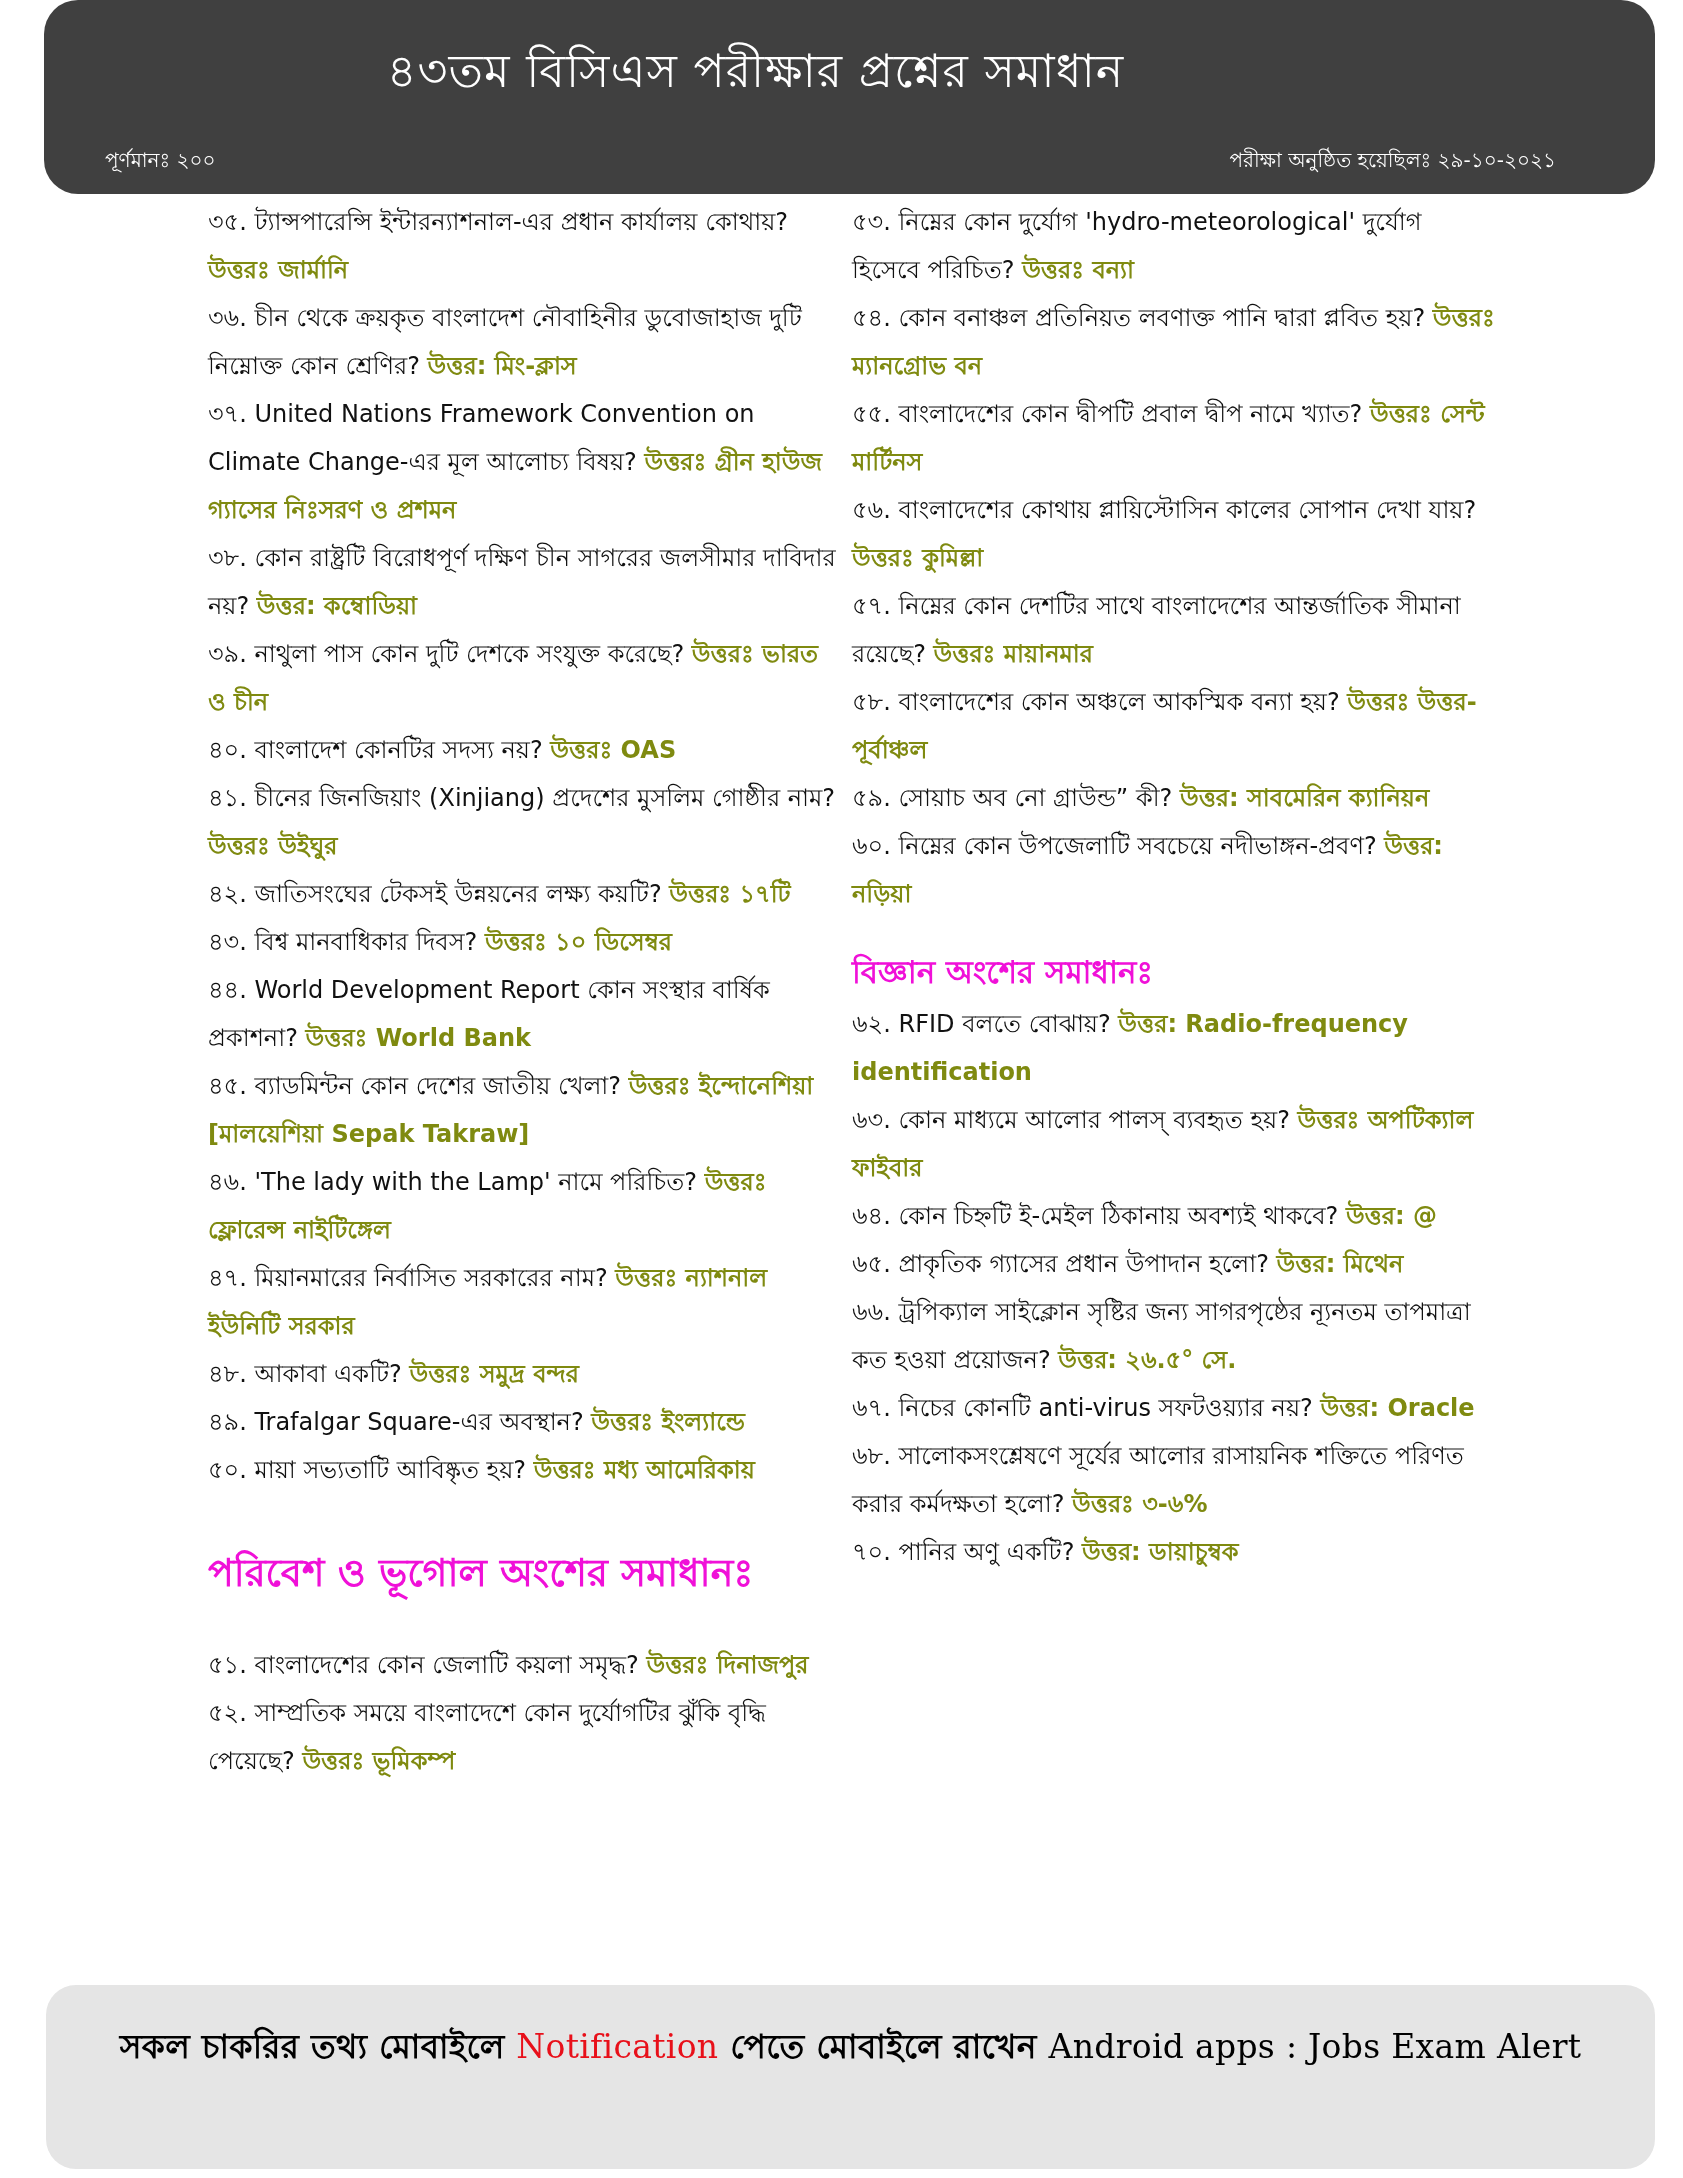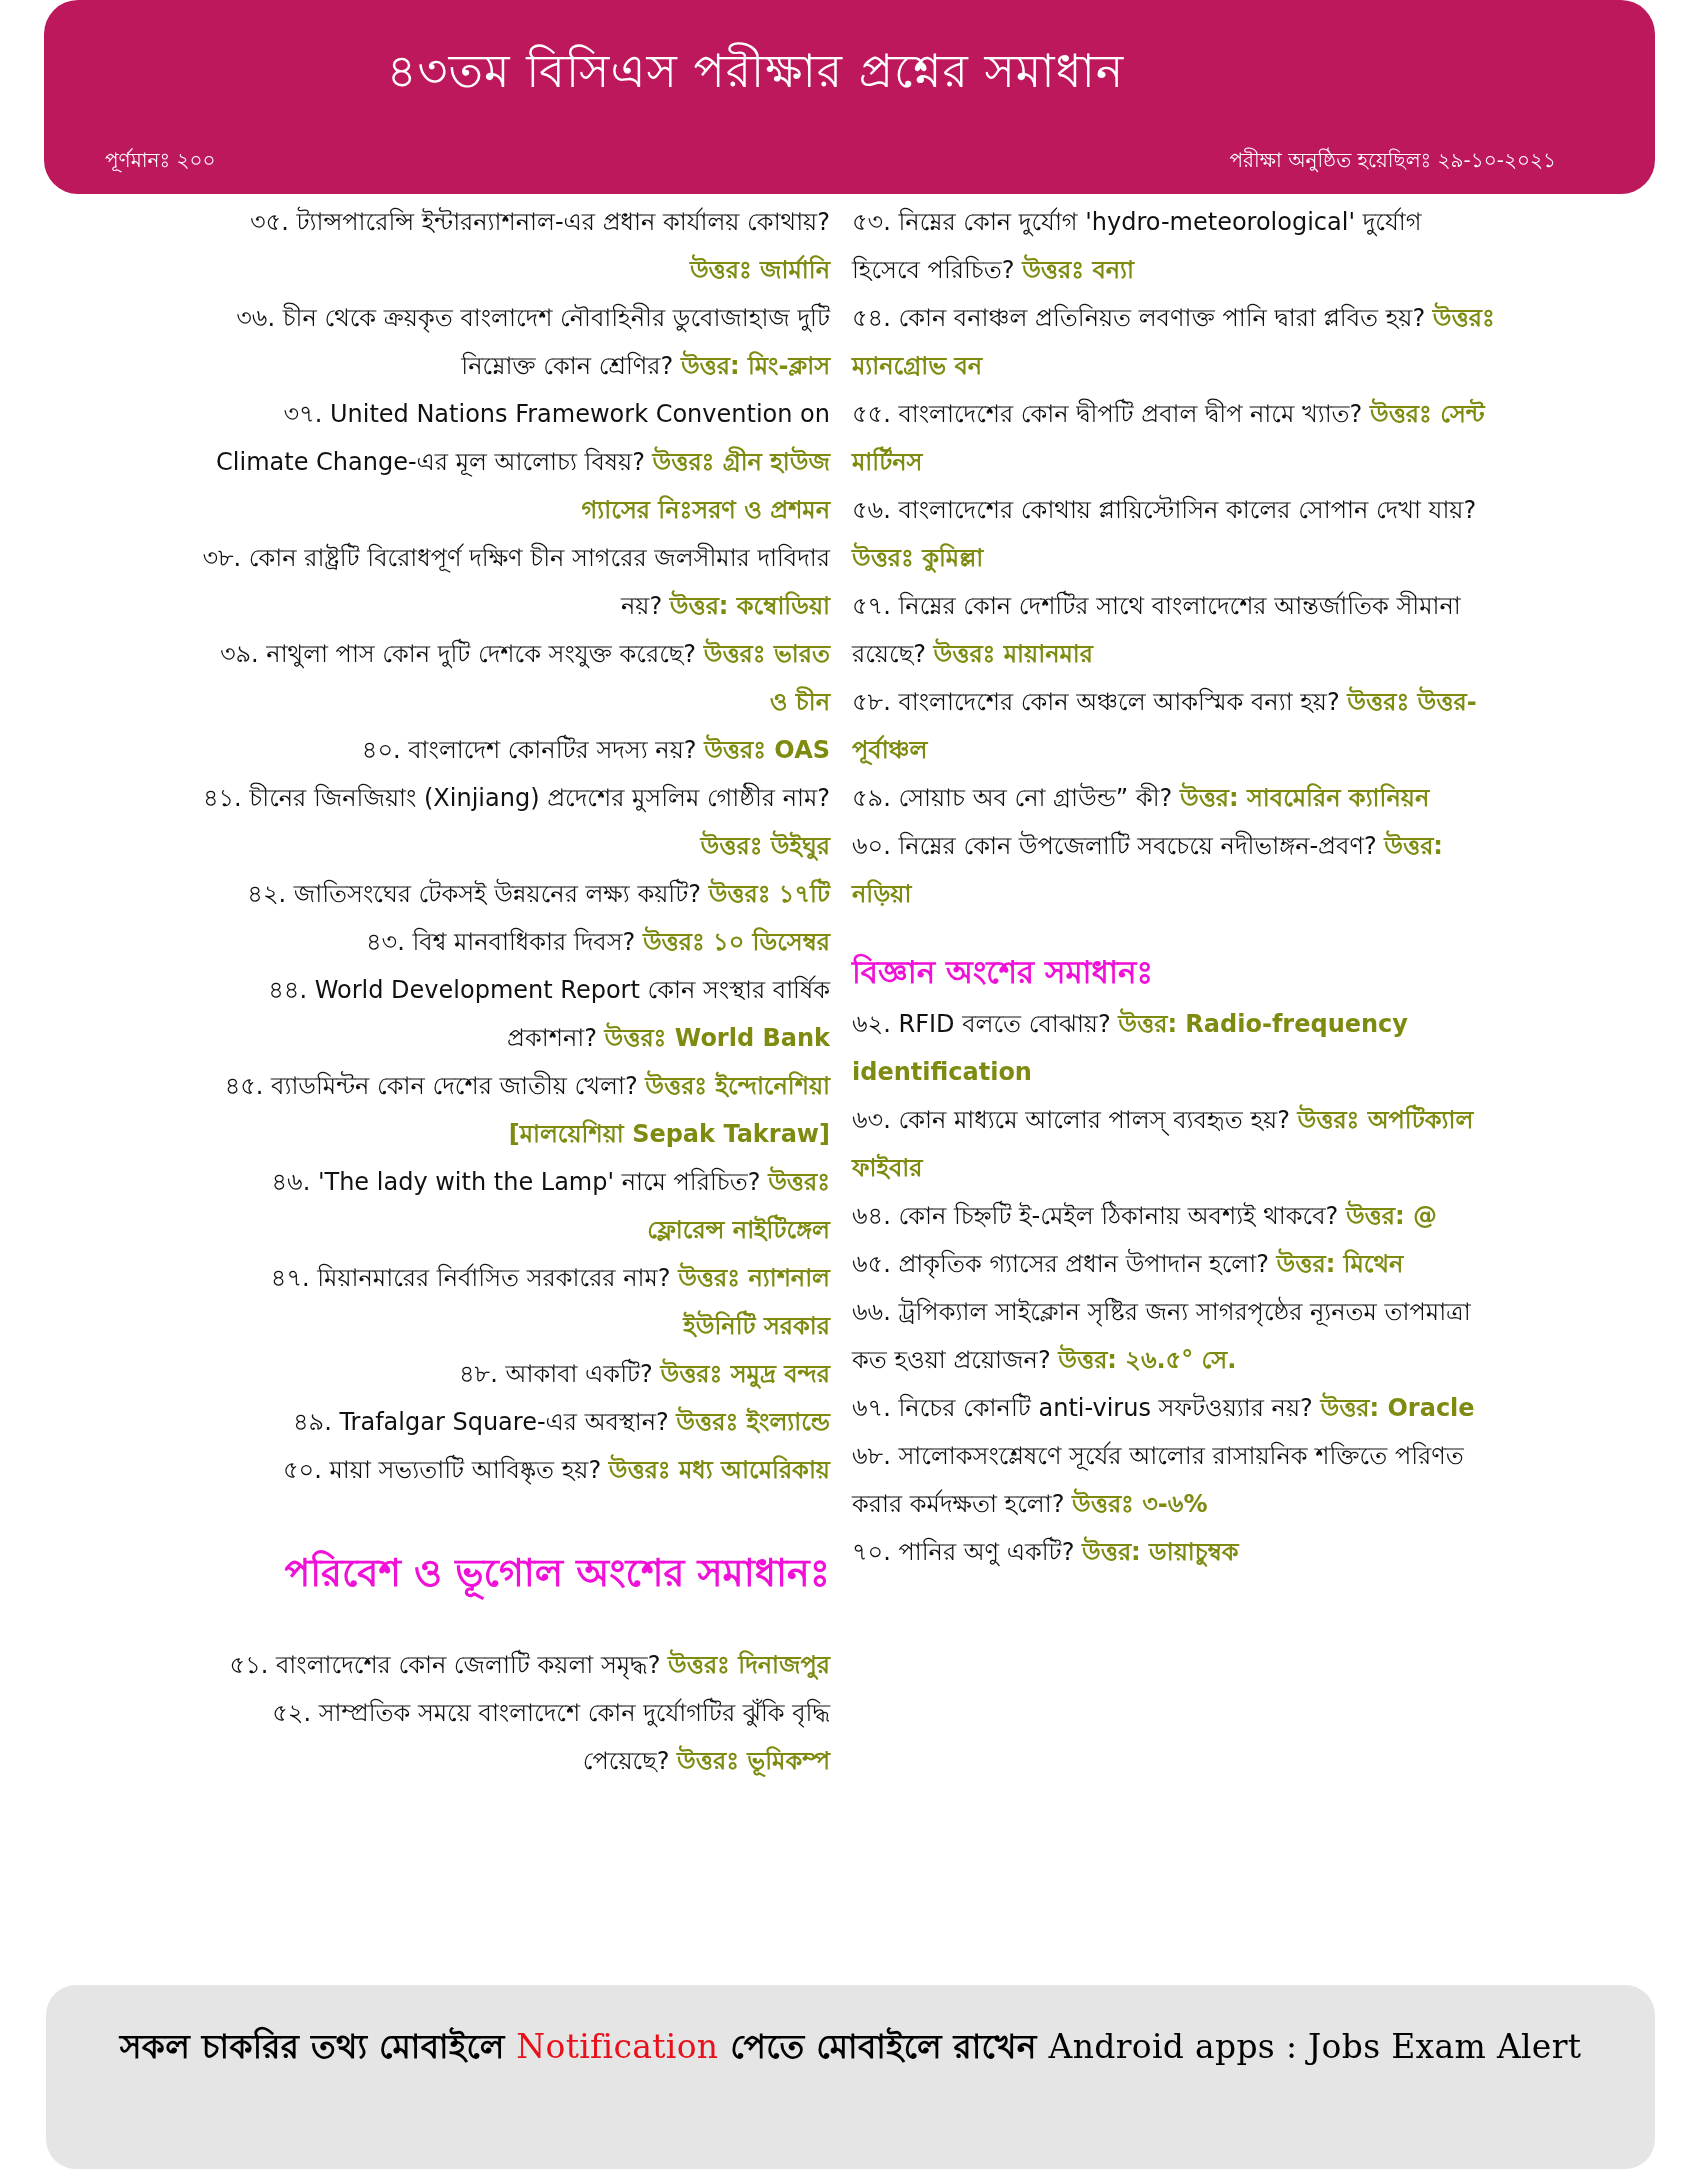--- a/index.html
+++ b/index.html
@@ -3,39 +3,39 @@
   <meta charset="utf-8">
   <style>
     html, body { margin: 0; padding: 0; background: #ffffff; }
     body {
       width: 1683px; height: 2178px; position: relative; overflow: hidden;
       font-family: "DejaVu Sans", "Liberation Sans", sans-serif;
       color: #111111;
     }
     .header {
       position: absolute; left: 44px; top: 0; width: 1611px; height: 194px;
-      background: #be185d; border-radius: 0 0 34px 34px;
+      background: #404040; border-radius: 0 0 34px 34px;
       border-top-left-radius: 34px; border-top-right-radius: 34px;
       color: #ffffff;
     }
     .header .title {
       position: absolute; left: 0; right: 0; top: 36px; text-align: center;
       font-size: 46px; letter-spacing: 1px; padding-right: 188px;
     }
     .header .full-marks {
       position: absolute; left: 61px; top: 145px; font-size: 20px;
     }
     .header .exam-date {
       position: absolute; right: 99px; top: 145px; font-size: 20px;
     }
     .col {
       position: absolute; top: 198px; width: 634px;
       font-size: 24px; line-height: 48px;
     }
-    .col.left { left: 196px; text-align: right; }
+    .col.left { left: 208px; }
     .col.right { left: 852px; width: 644px; }
     .qa { margin: 0; }
     .ans { color: #7F8A10; font-weight: bold; }
     .section-heading {
       color: #F010D8; font-weight: bold; margin: 0;
     }
     .left .section-heading { font-size: 38px; line-height: 48px; margin-top: 55px; margin-bottom: 44px; }
     .right .section-heading { font-size: 31px; line-height: 48px; margin-top: 30px; margin-bottom: 4px; }
     .footer {
       position: absolute; left: 46px; top: 1985px; width: 1609px; height: 184px;

